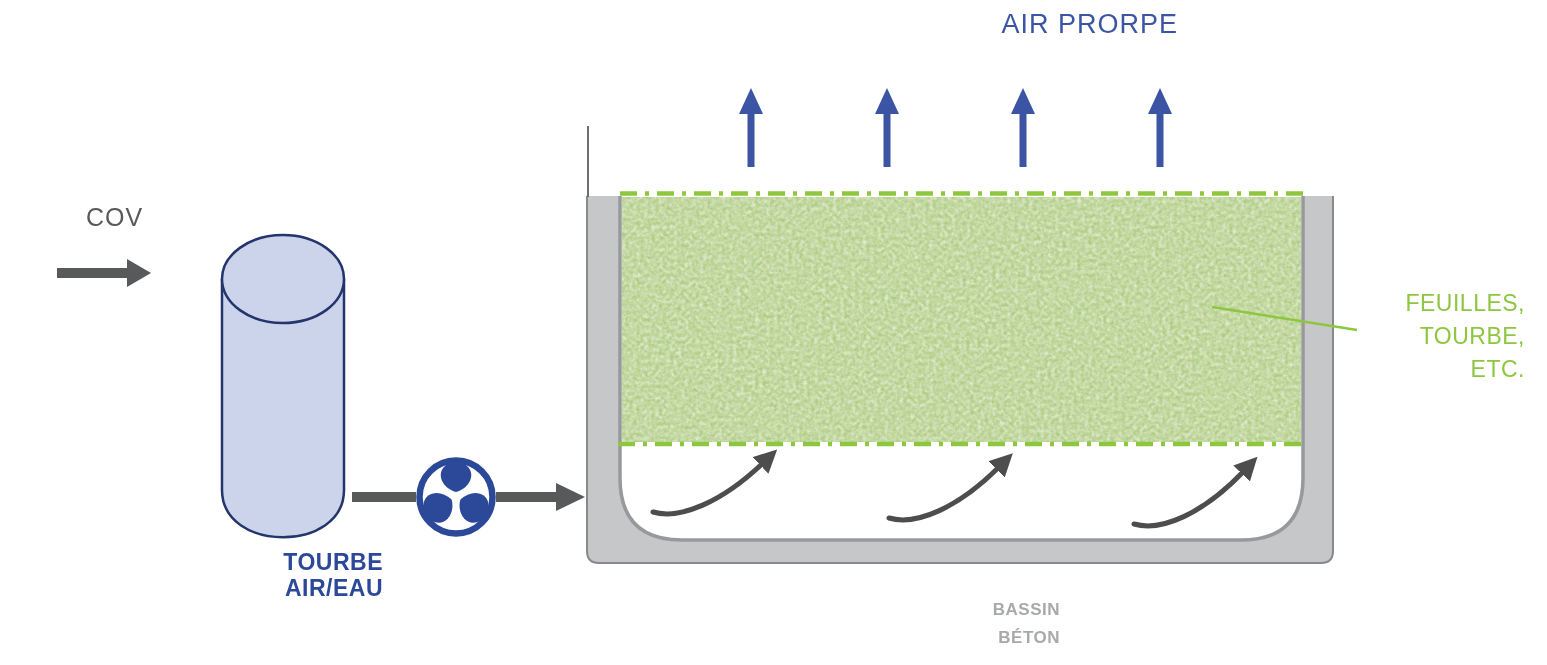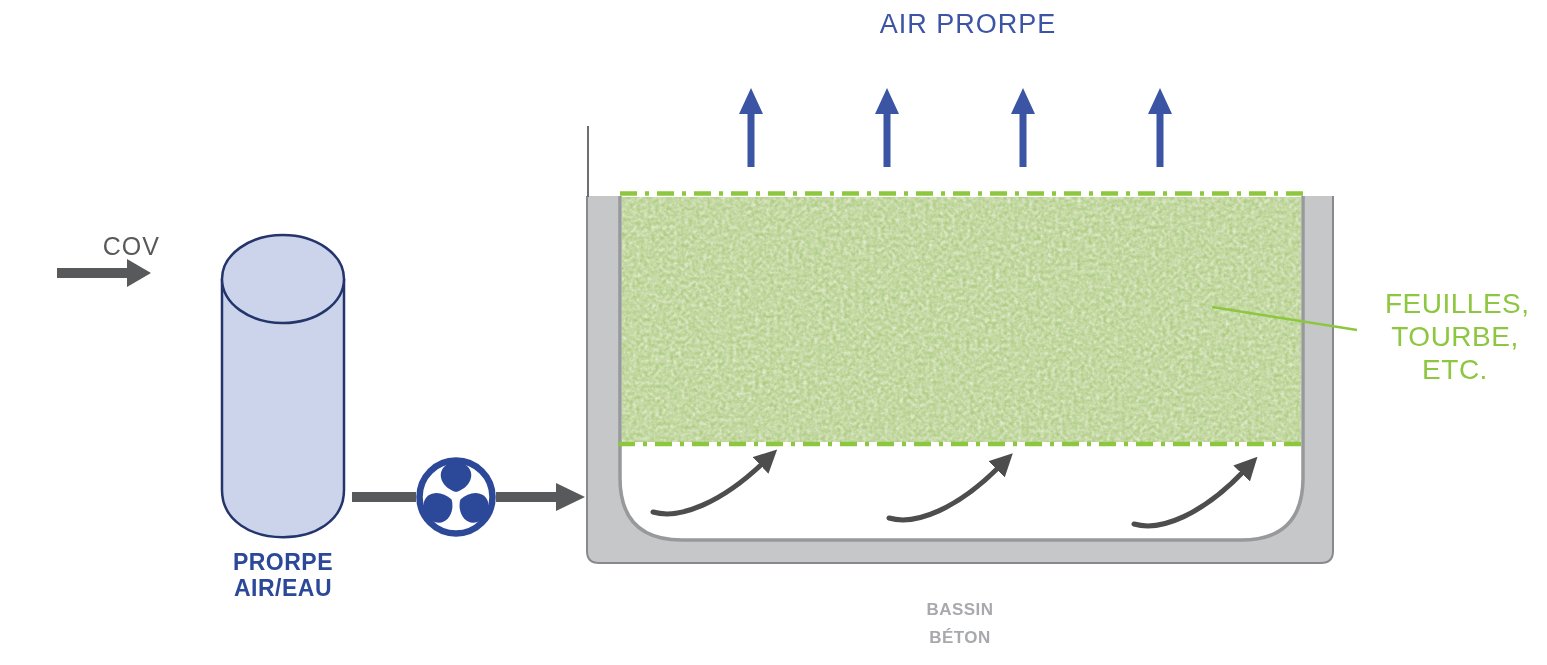--- a/index.html
+++ b/index.html
@@ -22,28 +22,28 @@
     position:relative;
     width:1547px;height:665px;
     background:#ffffff;
     overflow:hidden;
     font-family:"Liberation Sans","DejaVu Sans",sans-serif;
   }
   .stage svg{position:absolute;left:0;top:0;}
   .label{
     position:absolute;
     white-space:pre-line;
-    text-align:center;
+    text-align:right;
     line-height:1.15;
   }
   .lbl-title{left:758px;top:9px;width:420px;font-size:27px;letter-spacing:1px;color:var(--blue);}
-  .lbl-cov{left:40px;top:203px;width:120px;font-size:25px;letter-spacing:1px;color:var(--gray-text);text-align:right;padding-left:38px;box-sizing:border-box;margin-top:29px;}
+  .lbl-cov{left:48px;top:203px;width:120px;font-size:25px;letter-spacing:1px;color:var(--gray-text);text-align:left;padding-left:38px;box-sizing:border-box;}
   .lbl-scrubber{left:183px;top:549px;width:200px;font-size:23px;font-weight:bold;letter-spacing:0.5px;color:var(--blue-dark);line-height:26px;}
   .lbl-fan{left:359px;top:552px;width:200px;font-size:23px;font-weight:bold;letter-spacing:0.5px;color:var(--blue-dark);}
-  .lbl-media{left:1385px;top:287px;width:140px;font-size:28px;letter-spacing:0.5px;color:var(--green);line-height:33px;}
+  .lbl-media{left:1385px;top:287px;width:140px;font-size:23px;letter-spacing:0.5px;color:var(--green);line-height:33px;}
   .lbl-basin{left:860px;top:596px;width:200px;font-size:17px;font-weight:bold;letter-spacing:0.5px;color:var(--basin-text);line-height:28px;}
 </style>
 </head>
 <body>
 
 <div class="stage">
 
   <svg width="1547" height="665" viewBox="0 0 1547 665">
     <defs>
 
@@ -112,21 +112,21 @@
         <path transform="rotate(240)" d="M0,-5 C-14,-9 -20,-23 -11,-31 C-4,-37 4,-37 11,-31 C20,-23 14,-9 0,-5 Z"></path>
         <circle cx="0" cy="0" r="5" fill="#ffffff"></circle>
       </g>
     </g>
 
     <line x1="1212" y1="307" x2="1357" y2="330" stroke-width="2.5" stroke="#8dc63f"></line>
   </svg>
 
   <div class="label lbl-title">AIR PRORPE</div>
   <div class="label lbl-cov">COV</div>
-  <div class="label lbl-scrubber">PRORPE
+  <div class="label lbl-scrubber">TOURBE
 AIR/EAU</div>
   <div class="label lbl-media">FEUILLES,
 TOURBE,
 ETC.</div>
   <div class="label lbl-basin">BASSIN
 BÉTON</div>
 
 </div>
 
 </body></html>

